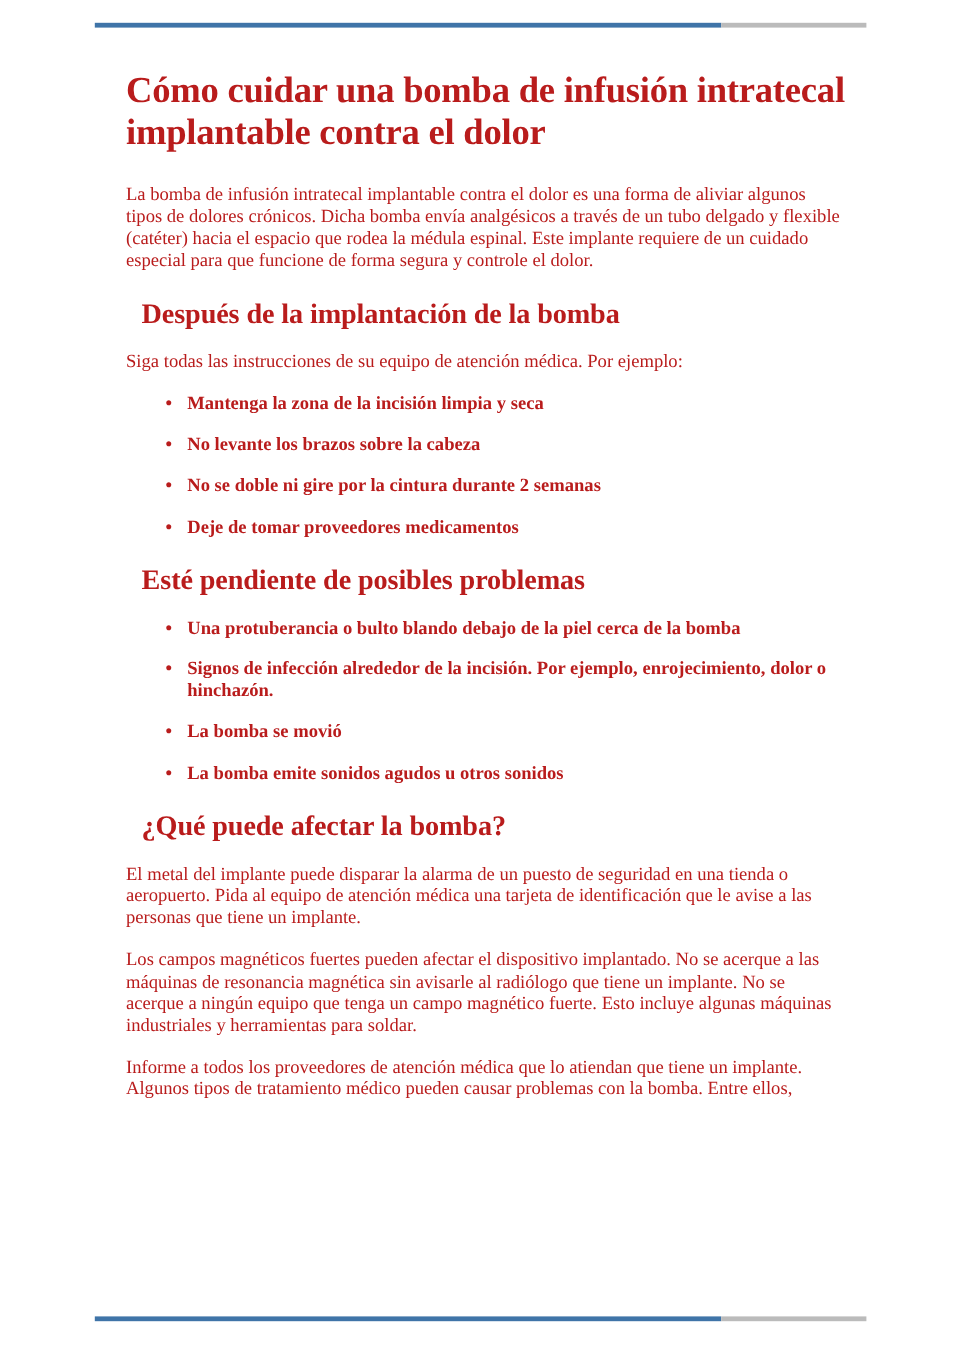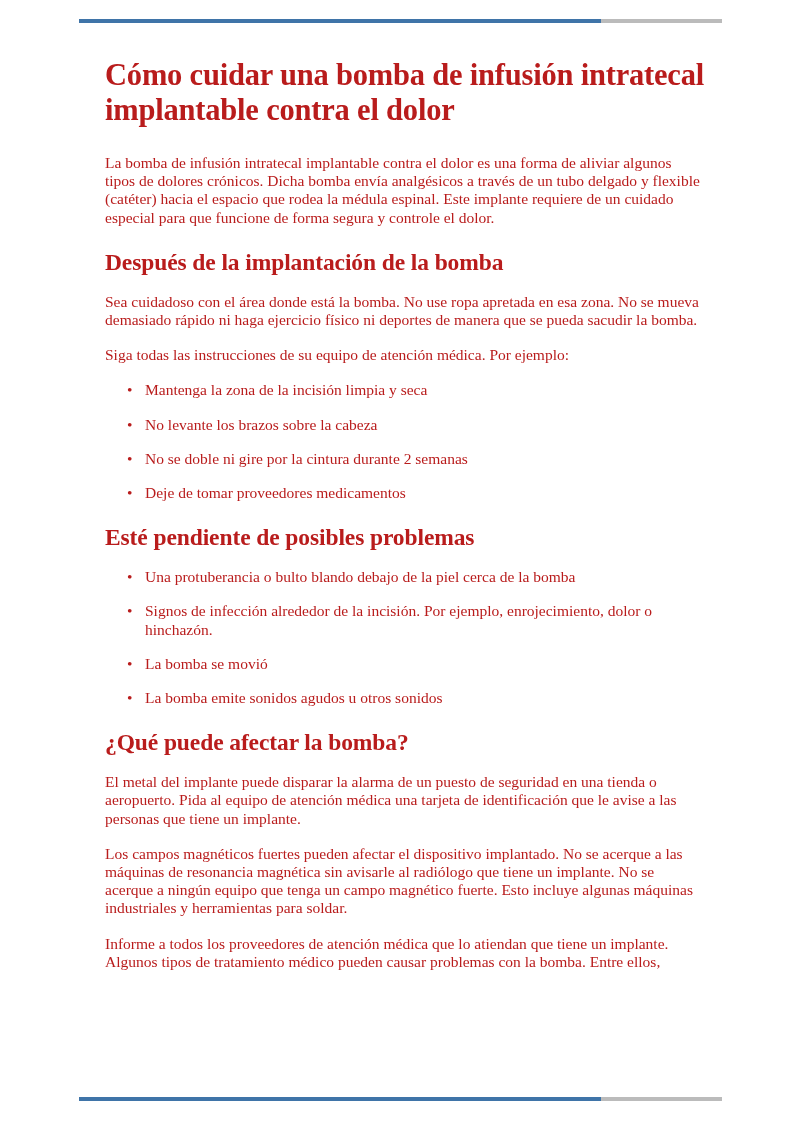--- a/index.html
+++ b/index.html
@@ -7,43 +7,42 @@
   .bar { position: absolute; left: 79px; width: 643px; height: 4px; display: flex; }
   .bar .blue { width: 522px; height: 100%; background: #3f74a8; }
   .bar .gray { flex: 1; height: 100%; background: #bbbbbb; }
   .top-bar { top: 19px; }
   .bottom-bar { top: 1097px; }
   .content {
     position: absolute; left: 105px; top: 58px; width: 600px;
     font-family: "Liberation Serif", serif; color: #b91c1c; font-size: 15.5px; line-height: 18.2px;
   }
   h1 { font-size: 30.5px; line-height: 35px; font-weight: bold; margin: 0 0 26px 0; letter-spacing: -0.2px; }
-  h2 { font-size: 23.5px; line-height: 27px; font-weight: bold; margin: 22px 0 17px 0; letter-spacing: -0.1px; }
+  h2 { font-size: 23.5px; line-height: 27px; font-weight: bold; margin: 22px 0 17px 13px; letter-spacing: -0.1px; }
   p { margin: 0 0 17px 0; }
-  ul { margin: 0; padding: 0 0 0 40px; list-style: none; }
+  ul { margin: 11px; padding: 0 0 0 40px; list-style: none; font-weight: bold; }
   li { position: relative; margin: 0 0 16px 0; }
   li::before { content: "\2022"; position: absolute; left: -18px; top: 0; }
   .footer { position: absolute; top: 1135px; left: 80px; width: 642px; display: flex; justify-content: space-between;
     font-family: "DejaVu Sans", sans-serif; font-size: 7px; font-style: italic; color: #888; }
 </style>
 </head>
 <body>
 
 <div class="bar top-bar">
   <div class="blue"></div>
   <div class="gray"></div>
 </div>
 
 <div class="content">
   <h1>Cómo cuidar una bomba de infusión intratecal implantable contra el dolor</h1>
   <p>La bomba de infusión intratecal implantable contra el dolor es una forma de aliviar algunos tipos de dolores crónicos. Dicha bomba envía analgésicos a través de un tubo delgado y flexible (catéter) hacia el espacio que rodea la médula espinal. Este implante requiere de un cuidado especial para que funcione de forma segura y controle el dolor.</p>
 
   <section>
     <h2>Después de la implantación de la bomba</h2>
-    <p>Sea cuidadoso con el área donde está la bomba. No use ropa apretada en esa zona. No se mueva demasiado rápido ni haga ejercicio físico ni deportes de manera que se pueda sacudir la bomba.</p>
     <p>Siga todas las instrucciones de su equipo de atención médica. Por ejemplo:</p>
     <ul>
       <li>Mantenga la zona de la incisión limpia y seca</li>
       <li>No levante los brazos sobre la cabeza</li>
       <li>No se doble ni gire por la cintura durante 2 semanas</li>
       <li>Deje de tomar proveedores medicamentos</li>
     </ul>
   </section>
 
   <section>

